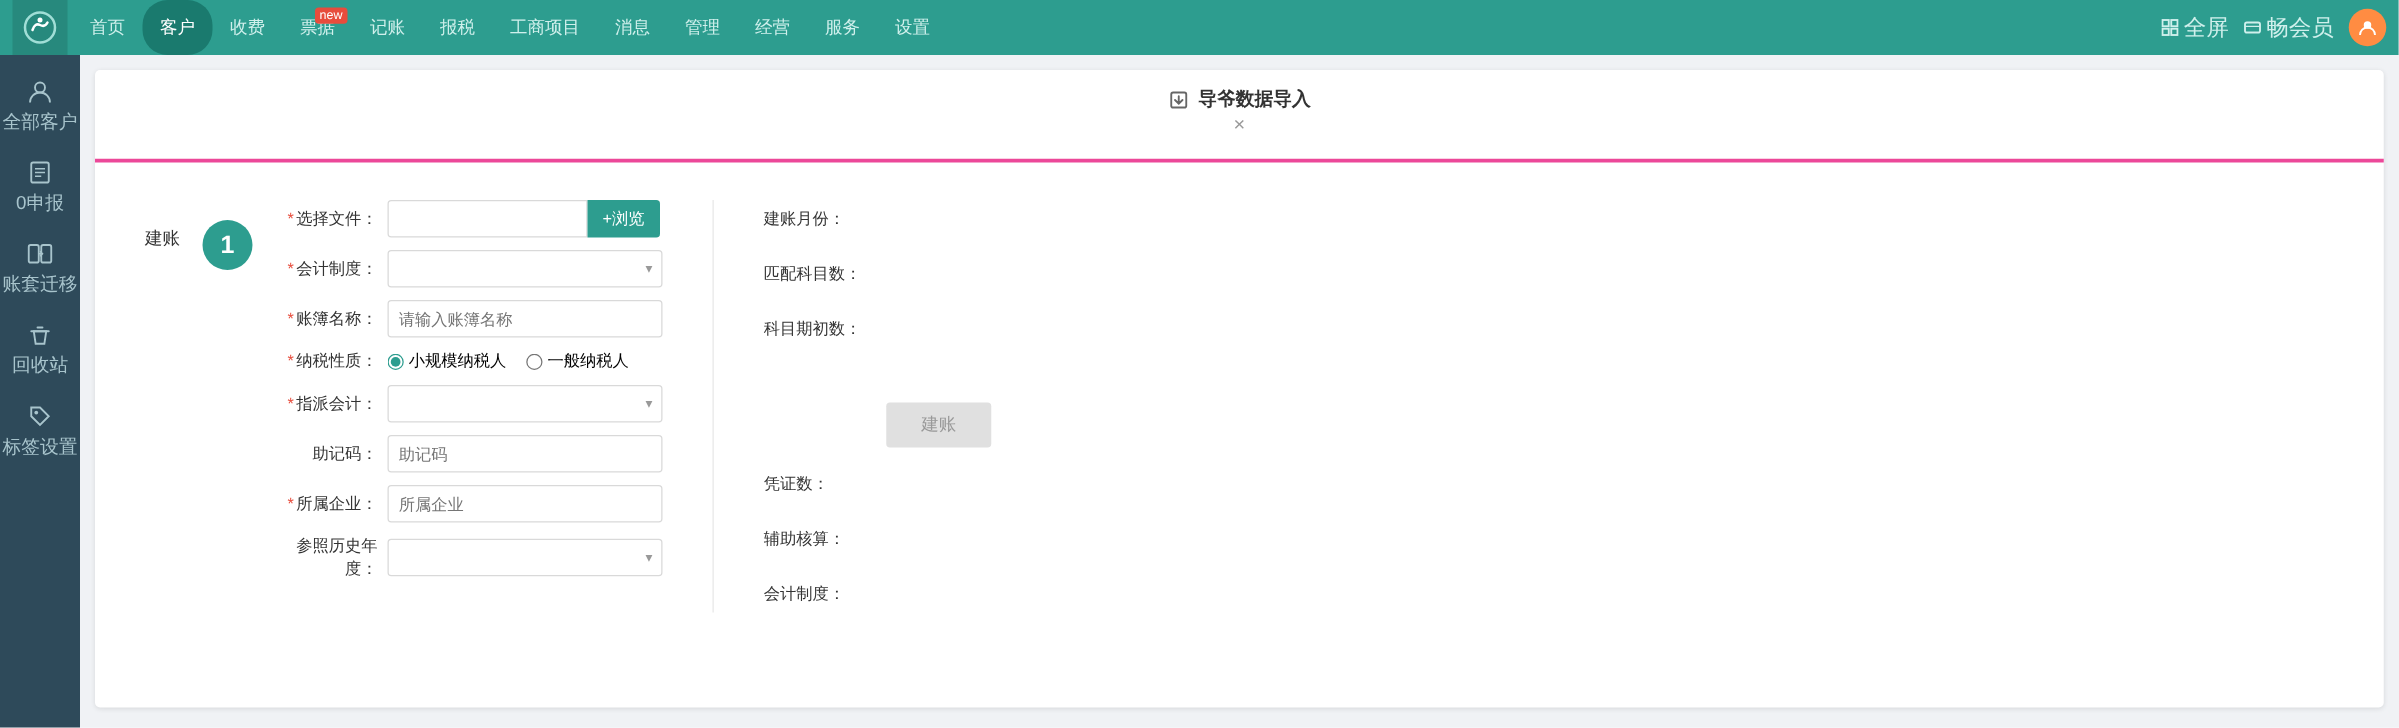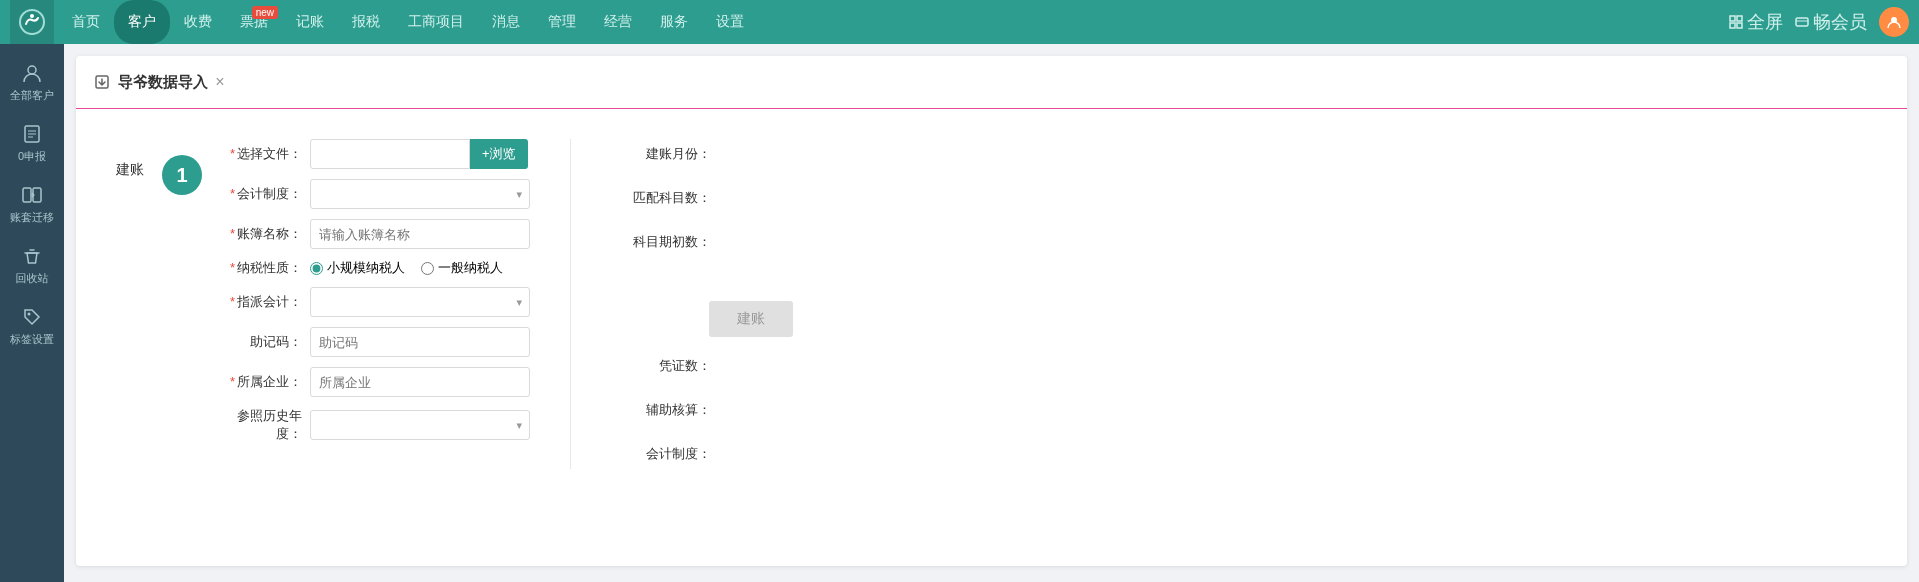--- a/index.html
+++ b/index.html
@@ -44,35 +44,35 @@
     .sidebar {
       position: absolute; left: 0; top: 44px; bottom: 0;
       width: 64px; background: #2e4a5a;
       display: flex; flex-direction: column; align-items: center; padding-top: 8px;
     }
     .sidebar-item {
       width: 100%; display: flex; flex-direction: column; align-items: center;
       padding: 10px 0; cursor: pointer; color: #a8c4cc; font-size: 12px; gap: 4px;
     }
     .sidebar-item svg { width: 22px; height: 22px; }
-    .sidebar-item .label { font-size: 11px; }
+    .sidebar-item .label { font-size: 15px; }
 
     
     .main-area {
       position: absolute; left: 64px; top: 44px; right: 0; bottom: 0;
       background: #f0f2f5; overflow: auto;
     }
     .dialog-container {
       background: #fff; margin: 12px; border-radius: 4px;
       box-shadow: 0 1px 4px rgba(0,0,0,0.1);
       min-height: 510px; position: relative;
     }
     .dialog-header {
       display: flex; align-items: center; justify-content: flex-start;
-      padding: 14px 18px; border-bottom: 1px solid #ec4899;
+      padding: 14px 18px; border-bottom: 3px solid #ec4899; flex-direction: column;
     }
     .dialog-title {
       display: flex; align-items: center; gap: 8px;
       font-size: 15px; font-weight: 600; color: #333;
     }
     .dialog-close {
       width: 24px; height: 24px; display: flex; align-items: center; justify-content: center;
       cursor: pointer; color: #999; font-size: 16px;
     }
 
@@ -122,21 +122,21 @@
       border-radius: 0 3px 3px 0;
     }
     .radio-group { display: flex; align-items: center; gap: 16px; }
     .radio-item { display: flex; align-items: center; gap: 4px; cursor: pointer; font-size: 13px; }
     .radio-item input[type="radio"] { accent-color: #2d9d8f; }
 
     
     .form-divider { width: 1px; background: #e8e8e8; margin: 0 40px; }
     .form-right { display: flex; flex-direction: column; gap: 14px; min-width: 280px; }
     .right-row { display: flex; align-items: center; gap: 8px; height: 30px; }
-    .right-row-label { width: 100px; text-align: right; font-size: 13px; color: #333; flex-shrink: 0; }
+    .right-row-label { width: 100px; font-size: 13px; color: #333; flex-shrink: 0; }
     .right-value { font-size: 13px; color: #666; }
 
     .btn-create {
       height: 36px; background: #e0e0e0; color: #999; border: none;
       padding: 0 28px; font-size: 14px; cursor: not-allowed;
       border-radius: 3px; margin-top: 20px; align-self: center;
     }
   </style>
 </head>
 <body>

